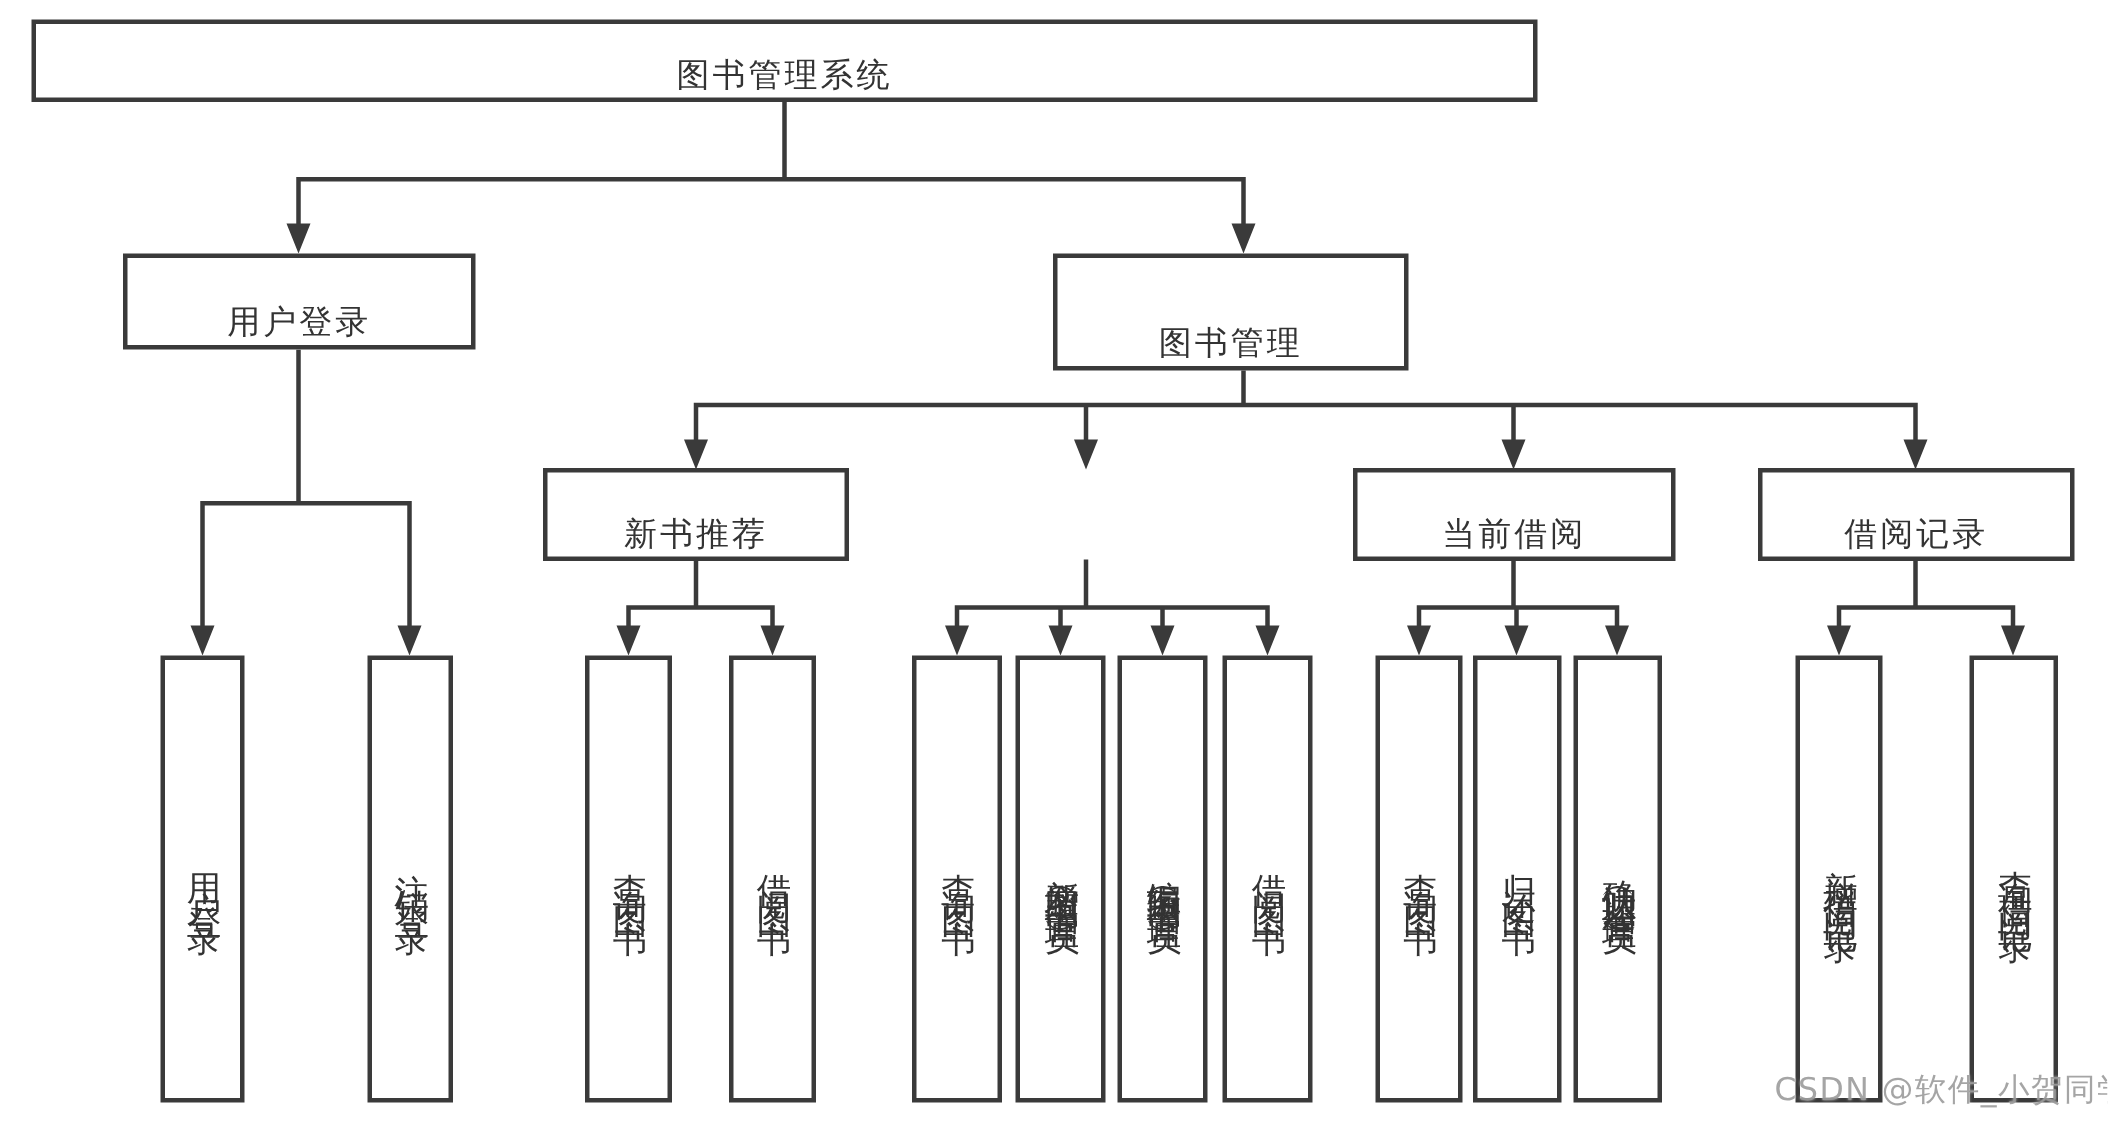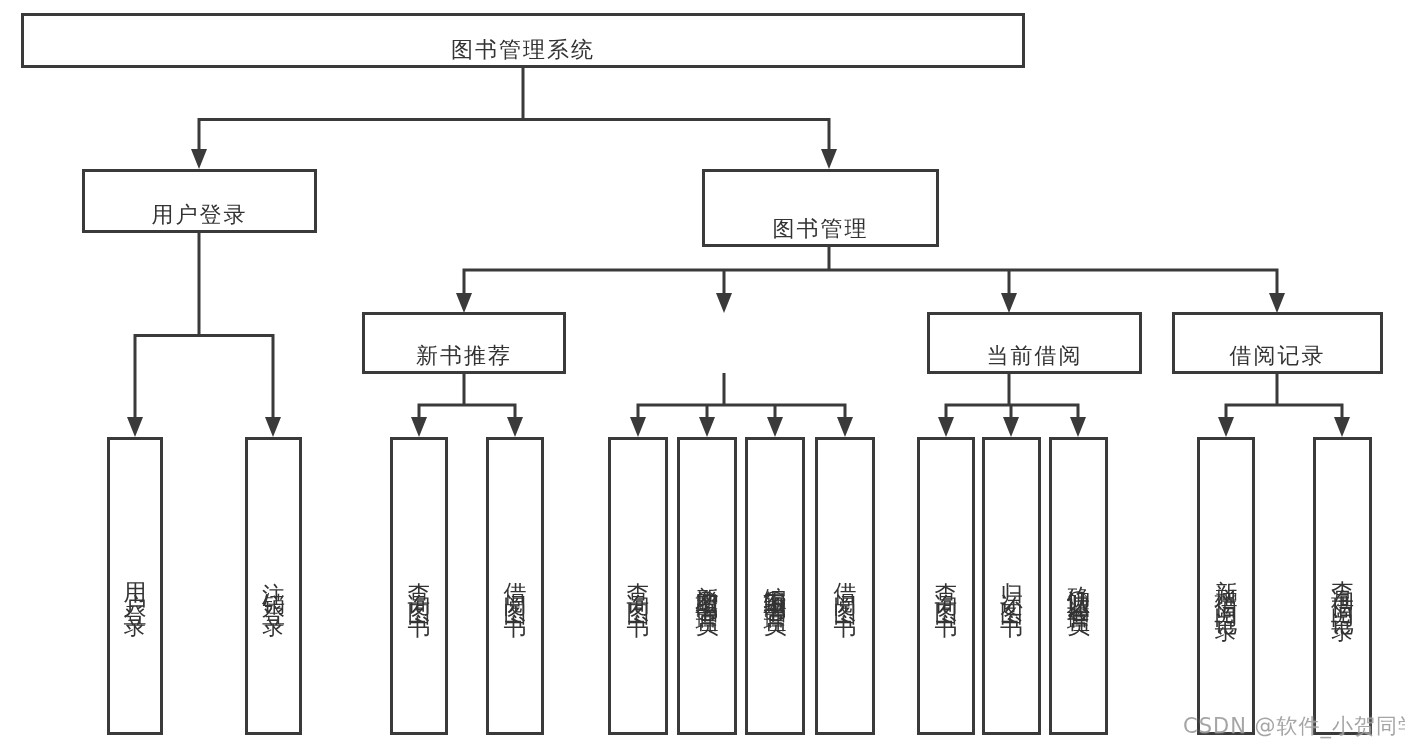--- a/index.html
+++ b/index.html
@@ -98,21 +98,21 @@
   <div class="node" style="left:82px;top:169px;width:235px;height:64px;">
     <span class="lbl">用户登录</span>
   </div>
   <div class="node" style="left:702px;top:169px;width:237px;height:78px;">
     <span class="lbl">图书管理</span>
   </div>
 
   <div class="node" style="left:362px;top:312px;width:204px;height:62px;">
     <span class="lbl">新书推荐</span>
   </div>
-  <div class="node" style="left:902px;top:312px;width:215px;height:62px;margin-left:25px;">
+  <div class="node" style="left:902px;top:312px;width:215px;height:62px;">
     <span class="lbl">当前借阅</span>
   </div>
   <div class="node" style="left:1172px;top:312px;width:211px;height:62px;">
     <span class="lbl">借阅记录</span>
   </div>
 
   <div class="leaf" style="left:107px;width:56px;">
     <span class="vtxt">用户登录</span>
   </div>
   <div class="leaf" style="left:245px;width:57px;">

